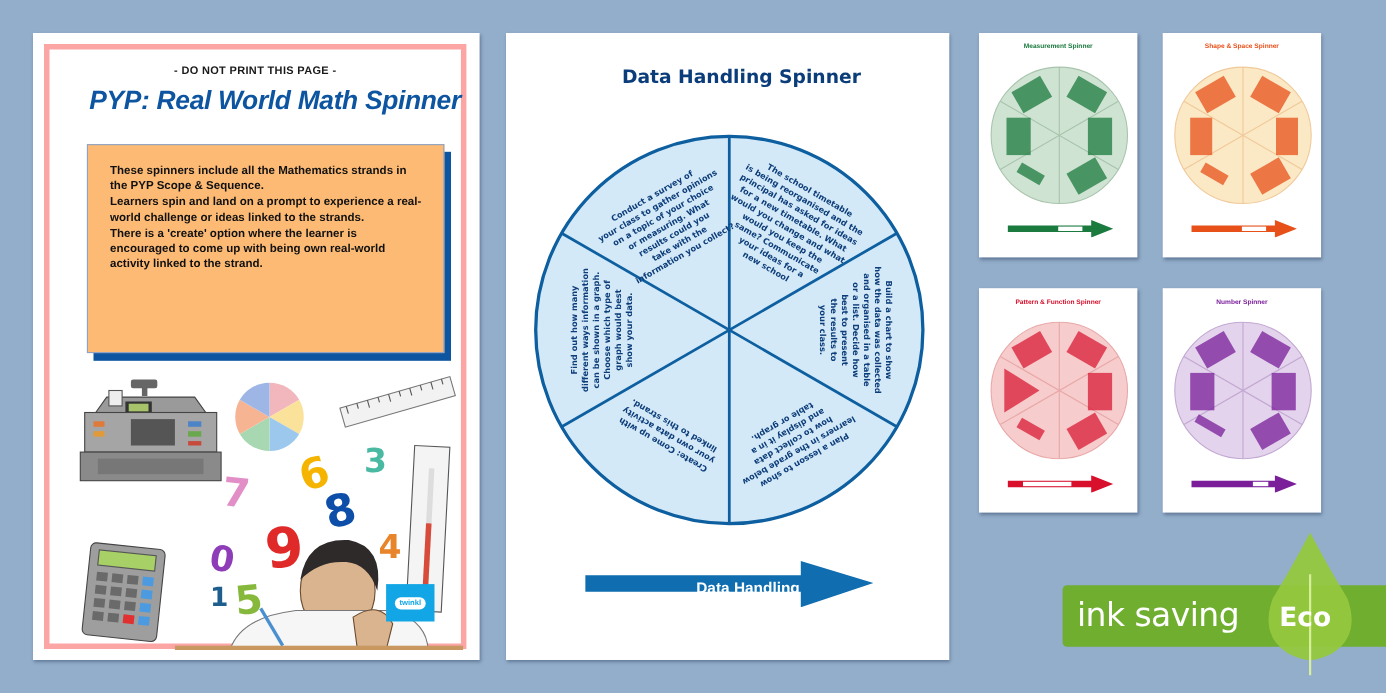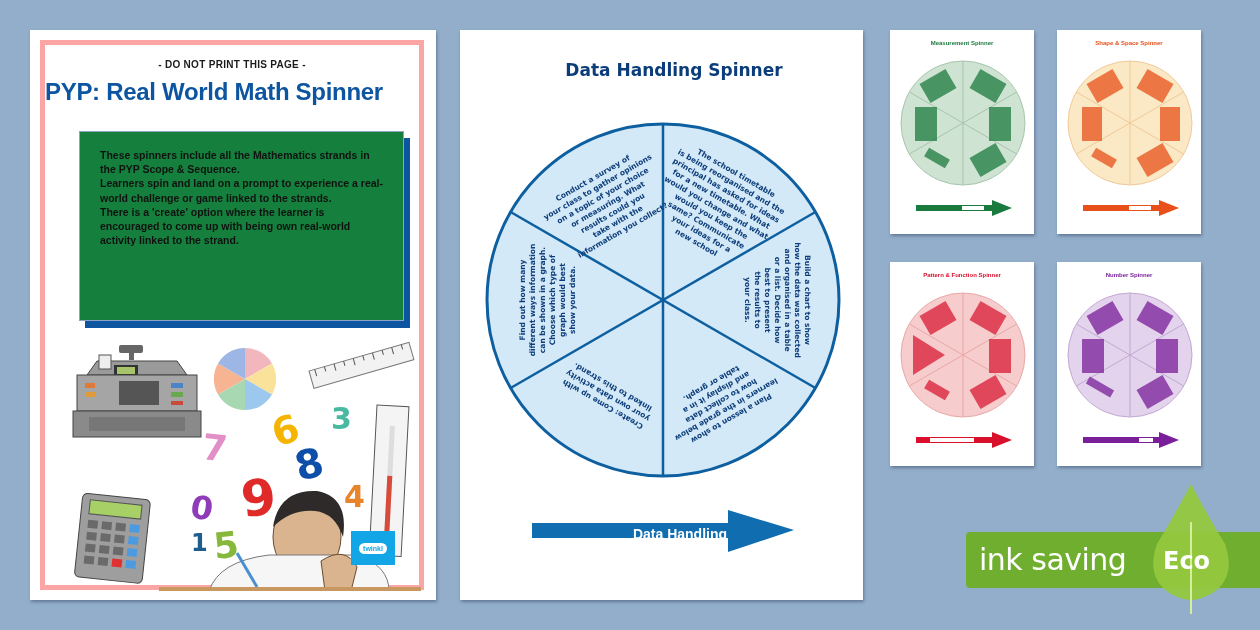--- a/index.html
+++ b/index.html
@@ -5,23 +5,23 @@
   * { box-sizing: border-box; margin: 0; padding: 0; }
   html, body { width: 1260px; height: 630px; overflow: hidden; }
   body { background: #93aecb; position: relative; font-family: "Liberation Sans", sans-serif; }
 
   .page { position: absolute; background: #fff; box-shadow: 1px 2px 3px rgba(40,60,90,0.45); }
 
   
   #cover { left: 30px; top: 30px; width: 406px; height: 570px; }
   #cover .frame { position: absolute; left: 10px; top: 10px; right: 12px; bottom: 10px; border: 5px solid #fca5a5; }
   #cover .dnp { position: absolute; top: 14px; left: 0; right: 0; text-align: center; font-size: 10px; font-weight: bold; color: #1a1a1a; letter-spacing: 0.3px; }
-  #cover .title { position: absolute; top: 33px; left: 0; right: 0; text-align: left; font-size: 24px; font-weight: bold; color: #0d55a0; letter-spacing: -0.3px; }
+  #cover .title { position: absolute; top: 33px; left: 0; right: 0; text-align: right; font-size: 24px; font-weight: bold; color: #0d55a0; letter-spacing: -0.3px; font-style: italic; }
   #cover .infobox-shadow { position: absolute; left: 40px; top: 93px; width: 325px; height: 190px; background: #0d55a0; }
-  #cover .infobox { position: absolute; left: 34px; top: 86px; width: 325px; height: 190px; background: #15803d; border: 1.5px solid #8ea3c6; padding: 16px 18px 0 20px; font-size: 10.5px; font-weight: bold; color: #111; line-height: 14.2px; }
+  #cover .infobox { position: absolute; left: 34px; top: 86px; width: 325px; height: 190px; background: #fdba74; border: 1.5px solid #8ea3c6; padding: 16px 18px 0 20px; font-size: 10.5px; font-weight: bold; color: #111; line-height: 14.2px; }
   #cover .infobox p { margin: 0; }
   #cover .infobox .tip { font-style: italic; margin-top: 12px; }
   #cover .art { position: absolute; left: 14px; top: 296px; right: 18px; bottom: 16px; }
   .twinkl { position: absolute; right: 6px; bottom: 4px; width: 44px; height: 34px; background: #12a6e6; display:flex; align-items:center; justify-content:center; }
   .twinkl span { background:#fff; color:#12a6e6; font-size:7px; font-weight:bold; border-radius: 8px; padding: 2px 4px; }
 
   
   #dh { left: 460px; top: 30px; width: 403px; height: 570px; }
   #dh .title { position: absolute; top: 30px; left: 0; right: 0; text-align: center; font-family: "DejaVu Sans", sans-serif; font-size: 17px; font-weight: bold; color: #0b3d7a; padding-left: 25px; }
   #dh .wheel { position: absolute; left: 23px; top: 90px; width: 360px; height: 360px; }
@@ -48,21 +48,21 @@
 </head>
 <body>
 
 <div class="page" id="cover">
   <div class="frame">
     <div class="dnp">- DO NOT PRINT THIS PAGE -</div>
     <div class="title">PYP: Real World Math Spinner</div>
     <div class="infobox-shadow"></div>
     <div class="infobox">
       <p>These spinners include all the Mathematics strands in the PYP Scope &amp; Sequence.</p>
-      <p>Learners spin and land on a prompt to experience a real-world challenge or game linked to the strands.</p>
+      <p>Learners spin and land on a prompt to experience a real-world challenge or ideas linked to the strands.</p>
       <p>There is a 'create' option where the learner is encouraged to come up with being own real-world activity linked to the strand.</p>
     </div>
 
     <div class="art">
       <svg width="370" height="250" viewBox="0 0 370 250">
 
         <g>
           <rect x="60" y="4" width="24" height="8" rx="2" fill="#666"></rect>
           <rect x="70" y="11" width="5" height="8" fill="#666"></rect>
           <path d="M28 34 L38 20 L118 20 L128 34 Z" fill="#9a9a9a" stroke="#444"></path>

